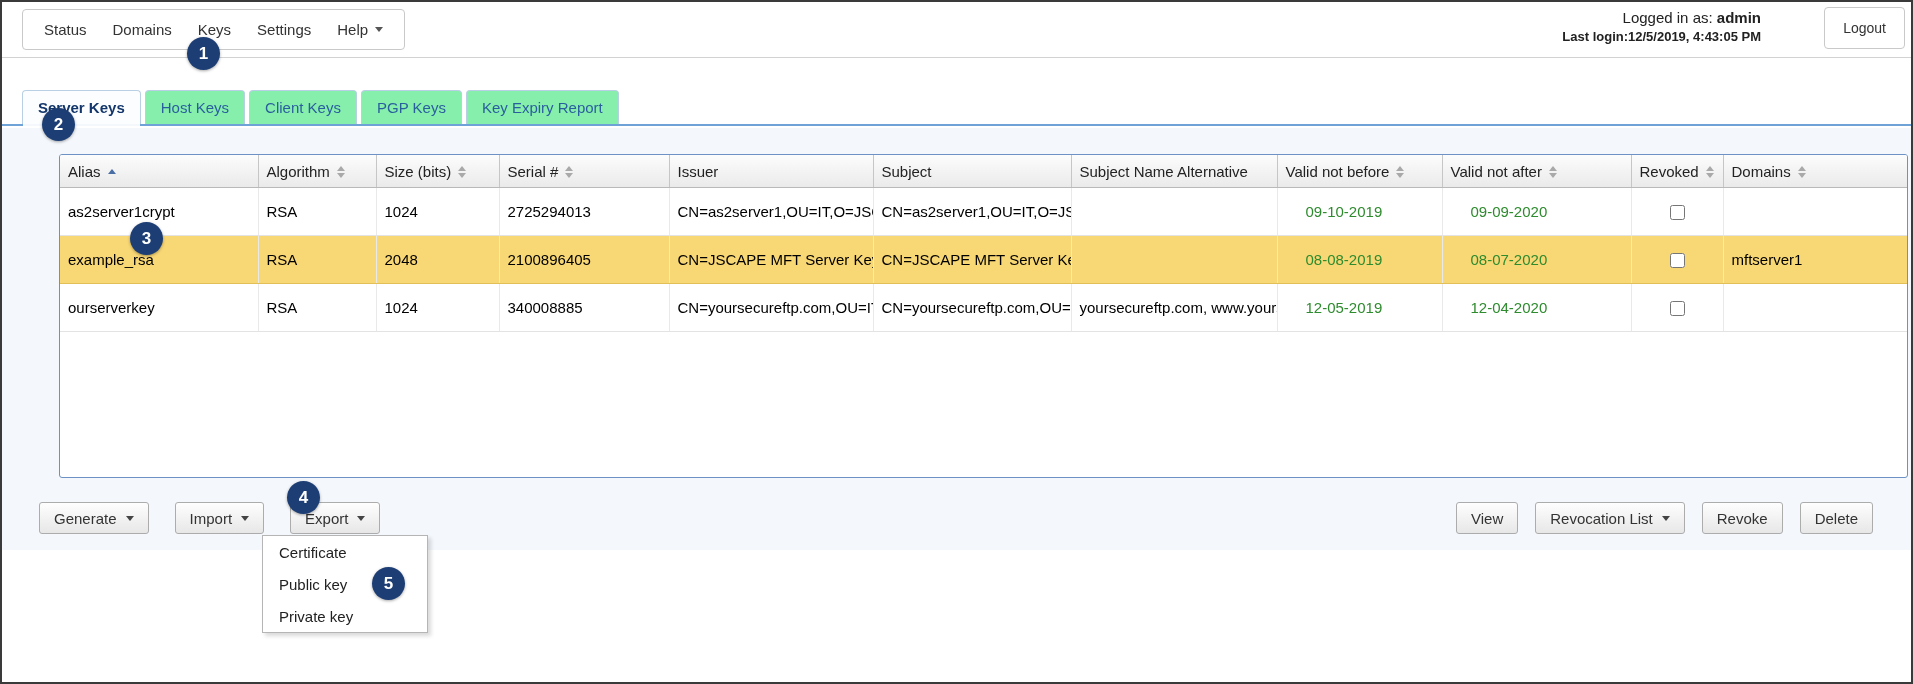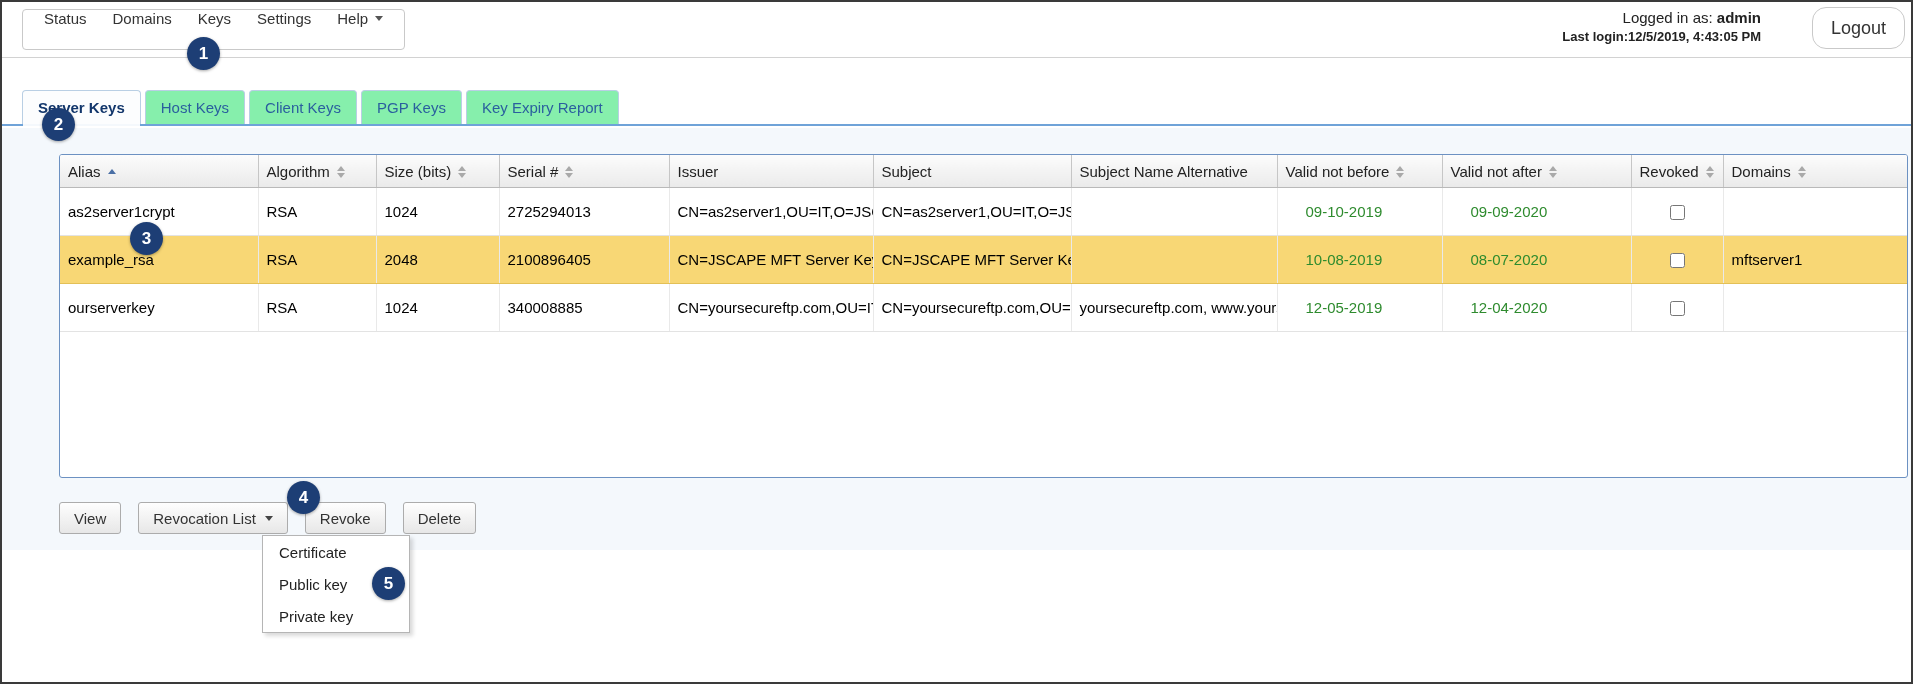--- a/index.html
+++ b/index.html
@@ -3,29 +3,29 @@
 <meta charset="utf-8">
 <style>
   * { box-sizing: border-box; margin: 0; padding: 0; }
   html,body { background:#fff; }
   body { font-family: "Liberation Sans", sans-serif; }
 
   .app { position:relative; width:1913px; height:684px; border:2px solid #3a3a3a; background:#fff; overflow:hidden; }
 
   
   .topbar { position:absolute; left:0; top:0; width:100%; height:56px; background:#fff; border-bottom:1px solid #d2d2d2; }
-  .menu-box { position:absolute; left:20px; top:7px; height:41px; border:1px solid #c9c9c9; border-radius:4px; background:#fff; display:flex; align-items:flex-start; padding:0 8px; }
+  .menu-box { position:absolute; left:20px; top:7px; height:41px; border:1px solid #c9c9c9; border-radius:4px; background:#fff; display:flex; align-items:center; padding:0 8px; }
   .menu-item { padding:0 13px; font-size:15px; color:#333; cursor:pointer; display:flex; align-items:center; gap:7px; white-space:nowrap; }
   .caret { width:0; height:0; border-left:4px solid transparent; border-right:4px solid transparent; border-top:5px solid #555; display:inline-block; }
 
   .login-info { position:absolute; right:150px; top:7px; text-align:right; }
   .login-line1 { font-size:15px; color:#222; }
   .login-line1 .user { font-weight:bold; }
   .login-line2 { font-size:13px; color:#222; margin-top:3px; font-weight:bold; }
-  .logout-btn { position:absolute; right:6px; top:5px; height:42px; padding:0 18px; background:#fff; border:1px solid #c9c9c9; border-radius:14px; font-size:18px; color:#333; font-family:inherit; cursor:pointer; }
+  .logout-btn { position:absolute; right:6px; top:5px; height:42px; padding:0 18px; background:#fff; border:1px solid #c9c9c9; border-radius:4px; font-size:14px; color:#333; font-family:inherit; cursor:pointer; }
 
   
   .tabbar { position:absolute; left:0; top:88px; width:100%; height:36px; display:flex; align-items:flex-end; padding-left:20px; border-bottom:2px solid #6fa3d8; background:#fff; }
   .tab { height:34px; display:flex; align-items:center; padding:0 15px; margin-right:4px; background:#86efac; border:1px solid #b9cfe4; border-bottom:none; border-radius:4px 4px 0 0; font-size:15px; color:#2a5f9e; cursor:pointer; white-space:nowrap; }
   .tab.active { background:#fcfdfe; color:#12366b; font-weight:bold; position:relative; }
   .tab.active::after { content:""; position:absolute; left:0; right:0; bottom:-2px; height:2px; background:#f4f8fc; }
 
   
   .panel { position:absolute; left:0; top:126px; width:100%; height:422px; background:#f4f8fc; }
 
@@ -48,21 +48,21 @@
   .sort.asc .up { border-bottom-color:#4a6fa5; margin-bottom:0; }
 
   
   .btnrow { position:absolute; left:37px; right:38px; top:374px; display:flex; justify-content:space-between; }
   .btn-group-left { display:flex; gap:26px; }
   .btn-group-right { display:flex; gap:17px;margin-left:20px; }
   .btn { height:32px; padding:0 14px; background:linear-gradient(#fefefe,#e7e7e7); border:1px solid #acacac; border-radius:3px; font-size:15px; color:#333; display:inline-flex; align-items:center; gap:9px; cursor:pointer; font-family:inherit; white-space:nowrap; }
   .btn .caret { border-top-color:#444; }
 
   
-  .export-menu { position:absolute; left:260px; top:533px; width:148px; background:#fff; border:1px solid #b5b5b5; box-shadow:3px 3px 4px rgba(0,0,0,0.15); z-index:5; }
+  .export-menu { position:absolute; left:260px; top:533px; width:166px; background:#fff; border:1px solid #b5b5b5; box-shadow:3px 3px 4px rgba(0,0,0,0.15); z-index:5; }
   .export-menu .item { height:32px; display:flex; align-items:center; padding:0 16px; font-size:15px; color:#222; cursor:pointer; }
 
   
   .badge { position:absolute; width:33px; height:33px; border-radius:50%; background:#1d3e75; color:#fff; font-size:17px; font-weight:bold; display:flex; align-items:center; justify-content:center; z-index:10; box-shadow:0 1px 3px rgba(0,0,0,0.35); }
   .badge-1 { left:185px; top:35px; }
   .badge-2 { left:40px;  top:106px; }
   .badge-3 { left:128px; top:220px; }
   .badge-4 { left:285px; top:479px; }
   .badge-5 { left:370px; top:565px; }
 </style>
@@ -177,21 +177,21 @@
               <td></td>
             </tr>
             <tr class="selected">
               <td>example_rsa</td>
               <td>RSA</td>
               <td>2048</td>
               <td>2100896405</td>
               <td>CN=JSCAPE MFT Server Key,C</td>
               <td>CN=JSCAPE MFT Server Key,C</td>
               <td></td>
-              <td class="date">10-08-2019</td>
+              <td class="date">08-08-2019</td>
               <td class="date">08-07-2020</td>
               <td class="revoked"><input type="checkbox" style=""></td>
               <td>mftserver1</td>
             </tr>
             <tr>
               <td>ourserverkey</td>
               <td>RSA</td>
               <td>1024</td>
               <td>340008885</td>
               <td>CN=yoursecureftp.com,OU=IT,C</td>
@@ -200,20 +200,34 @@
               <td class="date">12-05-2019</td>
               <td class="date">12-04-2020</td>
               <td class="revoked"><input type="checkbox" style=""></td>
               <td></td>
             </tr>
           </tbody>
       </table>
     </div>
 
     <div class="btnrow">
+      <div class="btn-group-left">
+          <button class="btn">
+            <span>Generate</span>
+            <span class="caret"></span>
+          </button>
+          <button class="btn">
+            <span>Import</span>
+            <span class="caret"></span>
+          </button>
+          <button class="btn">
+            <span>Export</span>
+            <span class="caret"></span>
+          </button>
+        </div>
       <div class="btn-group-right">
           <button class="btn">
             <span>View</span>
           </button>
           <button class="btn">
             <span>Revocation List</span>
             <span class="caret"></span>
           </button>
           <button class="btn">
             <span>Revoke</span>

